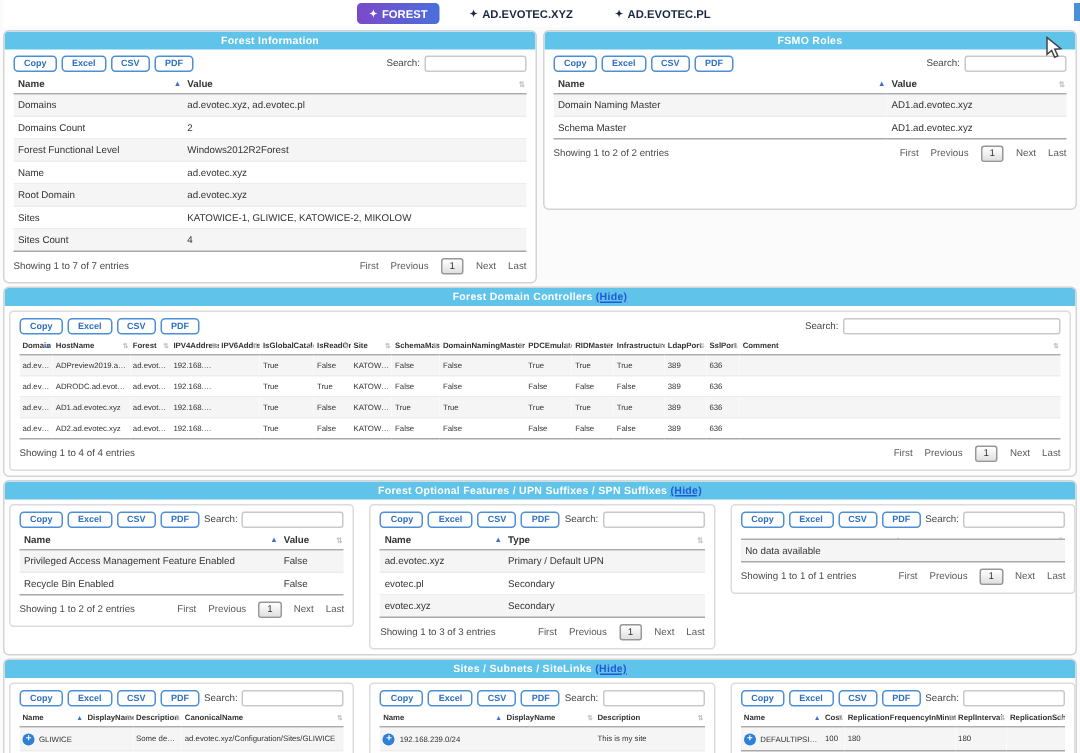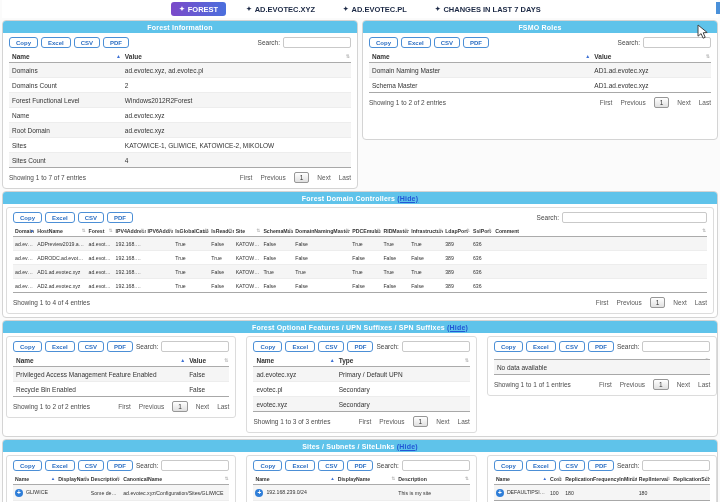--- a/index.html
+++ b/index.html
@@ -64,24 +64,20 @@
       <span>FOREST</span>
     </div>
     <div class="tab">
       <span class="ticon">✦</span>
       <span>AD.EVOTEC.XYZ</span>
     </div>
     <div class="tab">
       <span class="ticon">✦</span>
       <span>AD.EVOTEC.PL</span>
     </div>
-    <div class="tab">
-      <span class="ticon">✦</span>
-      <span>CHANGES IN LAST 7 DAYS</span>
-    </div>
   </nav>
 
   <div class="row">
     <section class="panel">
       <div class="panel-h">
         <span>Forest Information</span>
       </div>
       <div class="toolbar">
           <button class="btn">Copy</button>
           <button class="btn">Excel</button>

